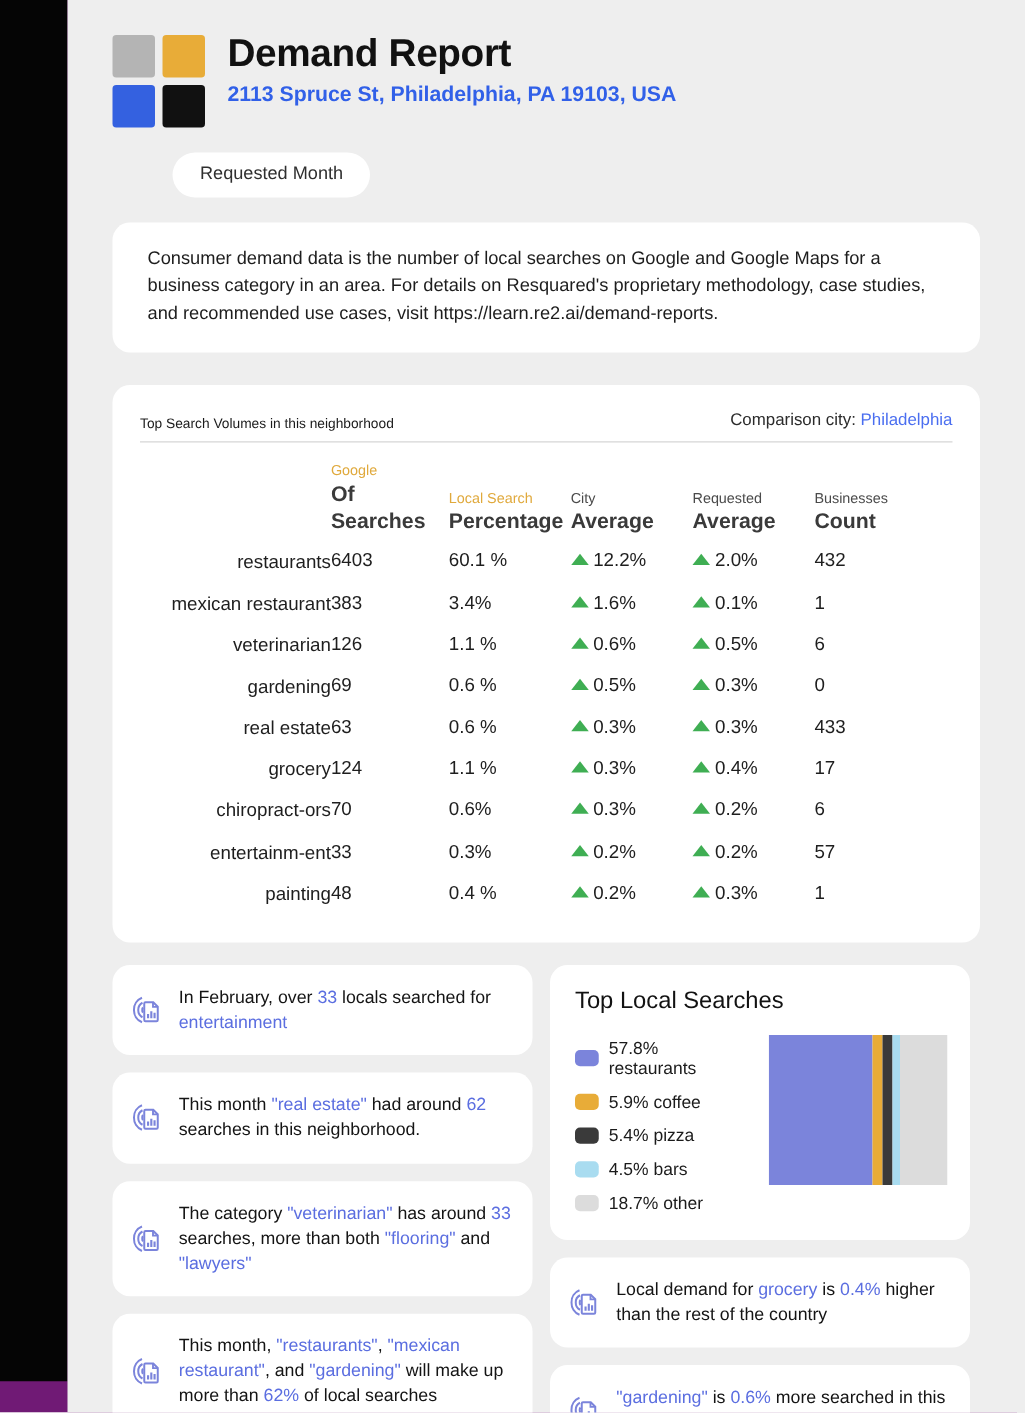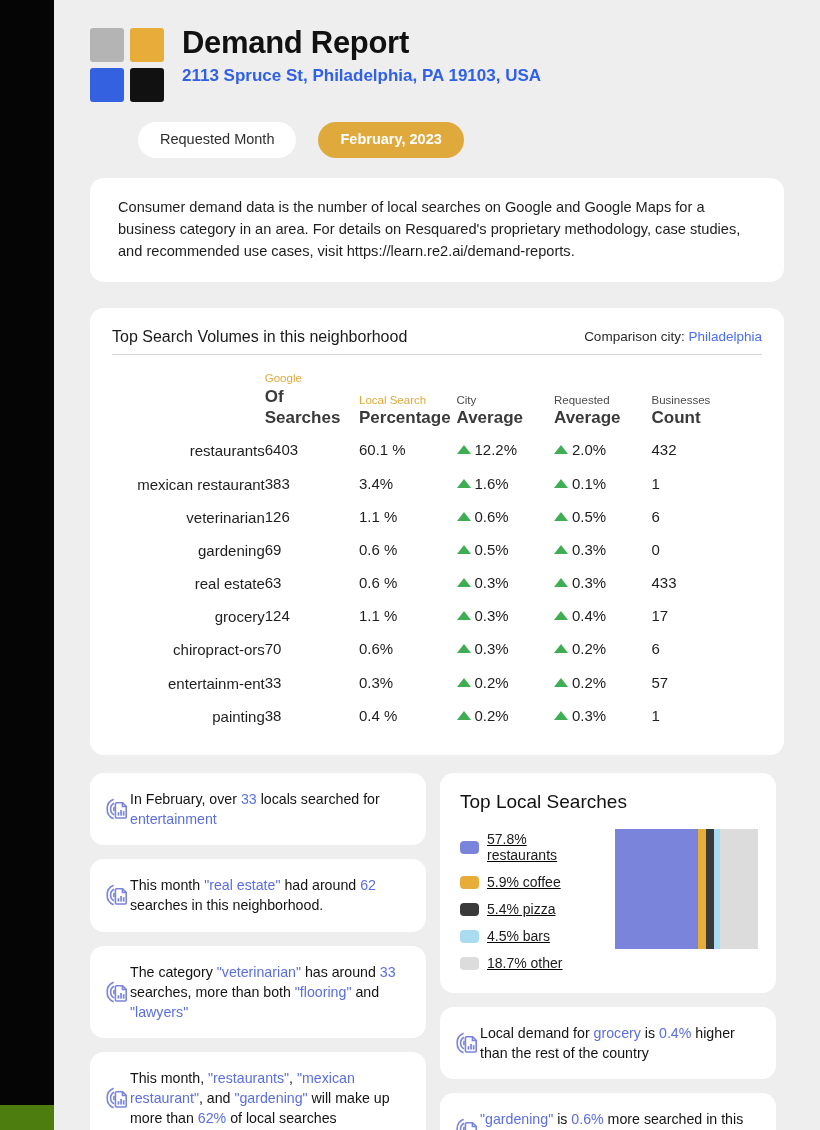--- a/index.html
+++ b/index.html
@@ -2,21 +2,21 @@
 <html><head>
 <meta charset="utf-8">
 <style>
   * { box-sizing: border-box; margin: 0; padding: 0; }
   html, body {
     width: 820px; height: 1130px;
     background: #ffffff;
     font-family: "Liberation Sans", sans-serif;
     overflow: hidden;
   }
-  #root { position: relative; width: 820px; height: 1130px; background: #4d7c0f; }
+  #root { position: relative; width: 820px; height: 1130px; background: #701a75; }
 
   .sidebar-rail {
     position: absolute; left: 0; top: 0;
     width: 54px; height: 1105px;
     background: #050505;
   }
 
   .page {
     position: absolute; left: 54px; top: 0;
     width: 766px; height: 1130px;
@@ -52,21 +52,21 @@
   
   .card { background: #ffffff; border-radius: 14px; }
 
   .blurb {
     margin-top: 20px; padding: 18px 26px 20px 28px;
     font-size: 14.6px; line-height: 1.52; color: #1d1d1d;
   }
 
   .table-card { margin-top: 26px; padding: 20px 22px 22px 22px; }
   .tc-head { display: flex; align-items: flex-end; justify-content: space-between; }
-  .tc-title { font-size: 16px; color: #1a1a1a; }
+  .tc-title { font-size: 11px; color: #1a1a1a; }
   .tc-compare { font-size: 13.5px; color: #2b2b2b; padding-bottom: 2px; }
   .tc-compare b { color: #4a6ef0; font-weight: normal; }
   .tc-rule { border-bottom: 1px solid #d6d6d6; margin-top: 8px; }
 
   table.vol { width: 100%; border-collapse: collapse; margin-top: 10px; table-layout: fixed; }
   table.vol col.c0 { width: 23.5%; }
   table.vol col.c1 { width: 14.5%; }
   table.vol col.c2 { width: 15%; }
   table.vol col.c3 { width: 15%; }
   table.vol col.c4 { width: 15%; }
@@ -84,29 +84,29 @@
     border-left: 7px solid transparent; border-right: 7px solid transparent;
     border-bottom: 9px solid #3fae53; margin-right: 4px;
   }
 
   
   .bottom { display: flex; gap: 14px; margin-top: 18px; }
   .col { display: flex; flex-direction: column; gap: 14px; }
   .col-l { width: 336px; }
   .col-r { width: 336px; }
 
-  .insight { display: flex; align-items: center; gap: 0; padding: 16px 16px 16px 14px; min-height: 70px; justify-content: flex-end; }
+  .insight { display: flex; align-items: center; gap: 13px; padding: 16px 16px 16px 14px; min-height: 70px; justify-content: flex-end; }
   .insight .txt { font-size: 14.2px; line-height: 1.42; color: #141414; }
   .insight .txt b { color: #5b6ee0; font-weight: normal; }
   .ic { flex: 0 0 auto; width: 26px; height: 26px; }
 
   .chart-card { padding: 18px 18px 22px 20px; }
   .chart-title { font-size: 19px; color: #121212; margin-bottom: 16px; }
   .chart-body { display: flex; align-items: flex-start; gap: 16px; }
-  .legend { display: flex; flex-direction: column; gap: 11px; padding-top: 2px; text-decoration: underline; }
+  .legend { display: flex; flex-direction: column; gap: 11px; padding-top: 2px; }
   .leg { display: flex; align-items: center; gap: 8px; font-size: 14px; color: #1b1b1b; }
   .swatch { width: 19px; height: 13px; border-radius: 4px; flex: 0 0 auto; }
   .stack { display: flex; width: 145px; height: 120px; overflow: hidden; }
   .seg { height: 100%; }
 </style>
 </head>
 <body>
 
 <div id="root">
 
@@ -122,21 +122,20 @@
           <div class="logo-sq" style="background: rgb(17, 17, 17);"></div>
         </div>
       <div class="head-text">
         <div class="report-title">Demand Report</div>
         <div class="report-address">2113 Spruce St, Philadelphia, PA 19103, USA</div>
       </div>
     </div>
 
     <div class="pill-row">
       <div class="pill pill-light">Requested Month</div>
-      <div class="pill pill-amber">February, 2023</div>
     </div>
 
     <div class="card blurb">Consumer demand data is the number of local searches on Google and Google Maps for a business category in an area. For details on Resquared's proprietary methodology, case studies, and recommended use cases, visit https://learn.re2.ai/demand-reports.</div>
 
     <div class="card table-card">
       <div class="tc-head">
         <div class="tc-title">Top Search Volumes in this neighborhood</div>
         <div class="tc-compare">
           <span>Comparison city:</span>
           <b>Philadelphia</b>
@@ -241,21 +240,21 @@
             <tr>
               <td class="kw">entertainm-ent</td>
               <td>33</td>
               <td>0.3%</td>
               <td><span class="tri"></span>0.2%</td>
               <td><span class="tri"></span>0.2%</td>
               <td>57</td>
             </tr>
             <tr>
               <td class="kw">painting</td>
-              <td>38</td>
+              <td>48</td>
               <td>0.4 %</td>
               <td><span class="tri"></span>0.2%</td>
               <td><span class="tri"></span>0.3%</td>
               <td>1</td>
             </tr>
           </tbody>
       </table>
     </div>
 
     <div class="bottom">

